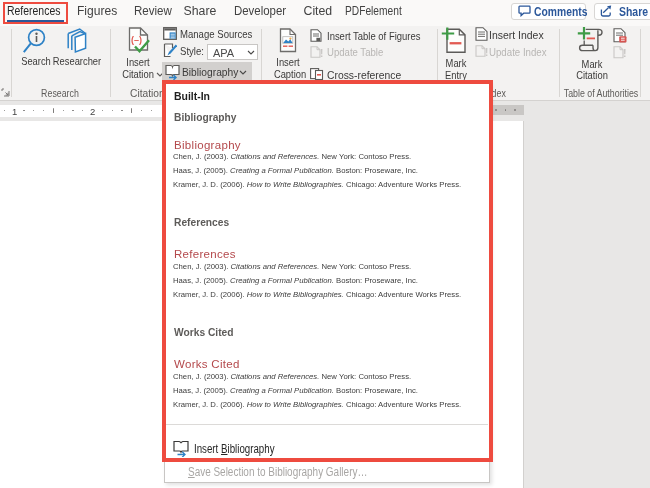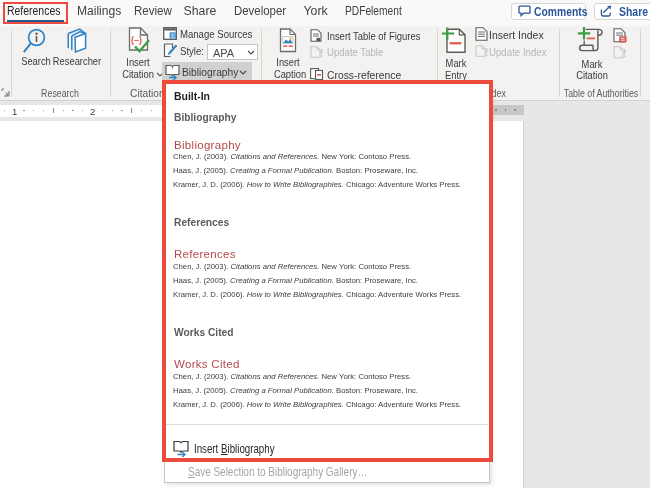--- a/index.html
+++ b/index.html
@@ -14,25 +14,25 @@
   .vsep{position:absolute;width:1px;background:#d8d6d3;top:29px;height:68px}
   .tick{position:absolute;width:2px;height:2px;background:#7f7d7b;border-radius:1px}
 </style>
 </head>
 <body>
 <div id="stage">
 
   <div class="abs" style="left:0;top:0;width:650px;height:26px;background:#faf9f8"></div>
   <div class="mi" style="left:7px;color:#262626;transform:scaleX(.85)">References</div>
   <div class="abs" style="left:7px;top:19.5px;width:57px;height:2.4px;background:#2c5898"></div>
-  <div class="mi" style="left:77px;transform:scaleX(.98)">Mailings</div>
+  <div class="mi" style="left:77px;transform:scaleX(.98)">Figures</div>
   <div class="mi" style="left:134px;transform:scaleX(.94)">Review</div>
   <div class="mi" style="left:183.5px">Share</div>
   <div class="mi" style="left:233.5px;transform:scaleX(.93)">Developer</div>
-  <div class="mi" style="left:303.5px">York</div>
+  <div class="mi" style="left:303.5px">Cited</div>
   <div class="mi" style="left:344.5px;transform:scaleX(.83)">PDFelement</div>
 
   <div class="abs" style="left:511px;top:2.5px;width:75px;height:17px;background:#fff;border:1px solid #d8d6d4;border-radius:3px;box-sizing:border-box"></div>
   <svg class="abs" style="left:518px;top:5px" width="13" height="12" viewBox="0 0 13 12">
     <path d="M1.7,1.2 h9.6 q0.7,0 0.7,0.7 v5.6 q0,0.7 -0.7,0.7 h-5.6 l-2.6,2.4 v-2.4 h-1.4 q-0.7,0 -0.7,-0.7 v-5.6 q0,-0.7 0.7,-0.7 z" fill="none" stroke="#2b579a" stroke-width="1.3"></path>
   </svg>
   <div class="abs" style="left:533.5px;top:5px;font-size:12.3px;font-weight:700;color:#2b579a;transform:scaleX(.84);transform-origin:0 50%">Comments</div>
 
   <div class="abs" style="left:594px;top:2.5px;width:60px;height:17px;background:#fff;border:1px solid #d8d6d4;border-radius:3px;box-sizing:border-box"></div>
   <svg class="abs" style="left:600px;top:4px" width="14" height="13" viewBox="0 0 14 13">

